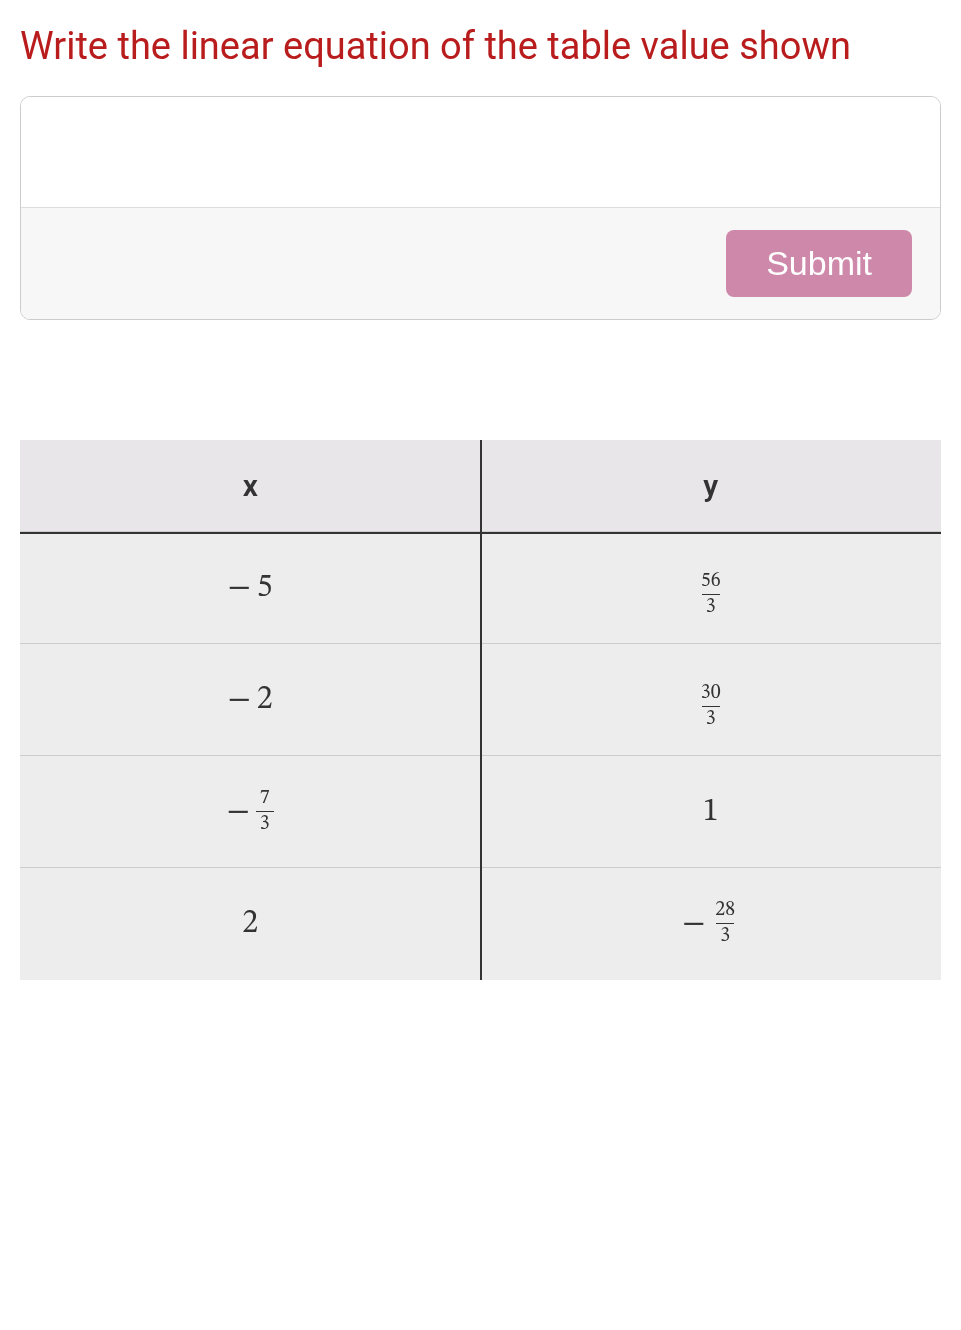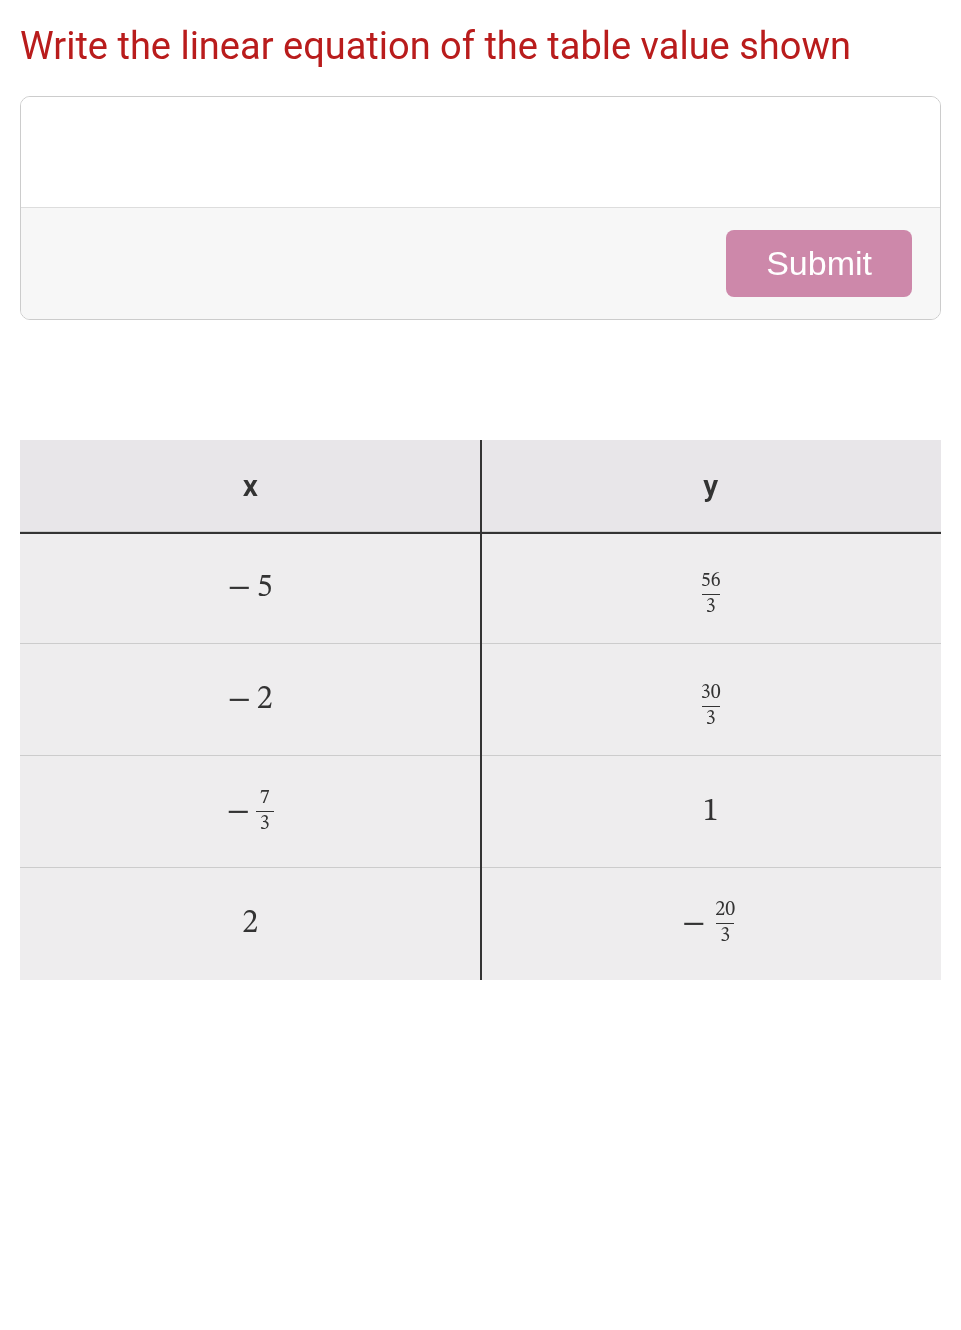--- a/index.html
+++ b/index.html
@@ -186,21 +186,21 @@
               <span>1</span>
             </span></td>
         </tr>
         <tr>
           <td><span class="cell-wrapper">
               <span>2</span>
             </span></td>
           <td><span class="cell-wrapper">
               <span class="minus">−</span>
               <span class="frac">
-                <span class="num">20</span>
+                <span class="num">28</span>
                 <span class="den">3</span>
               </span>
             </span></td>
         </tr>
       </tbody>
   </table>
   <div class="center-line"></div>
   <div class="header-line" id="header-line" style="top: 92px;"></div>
 </div>
 

